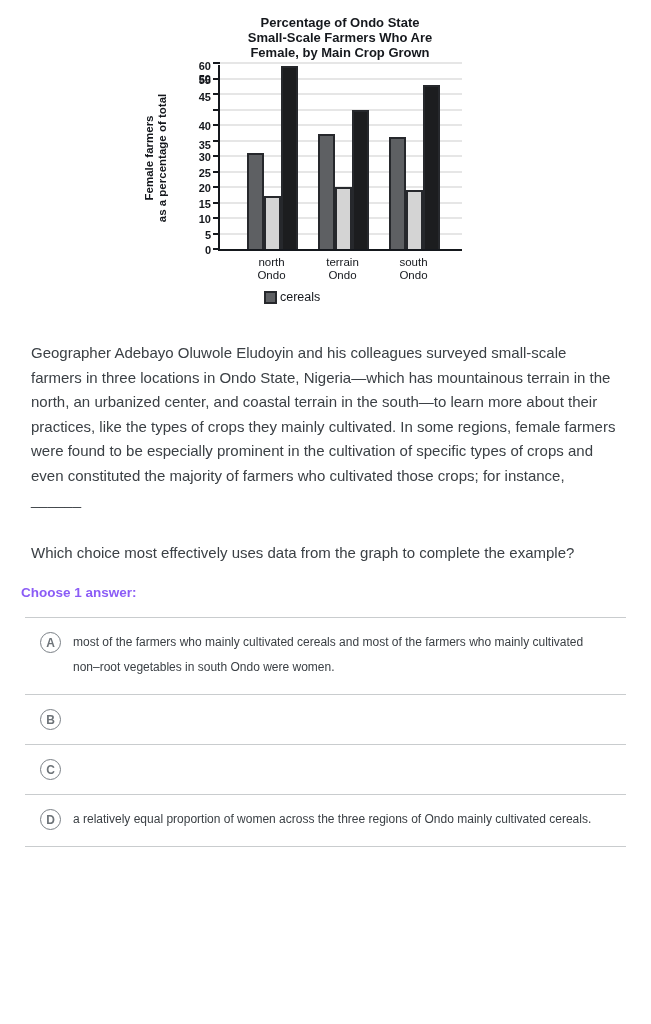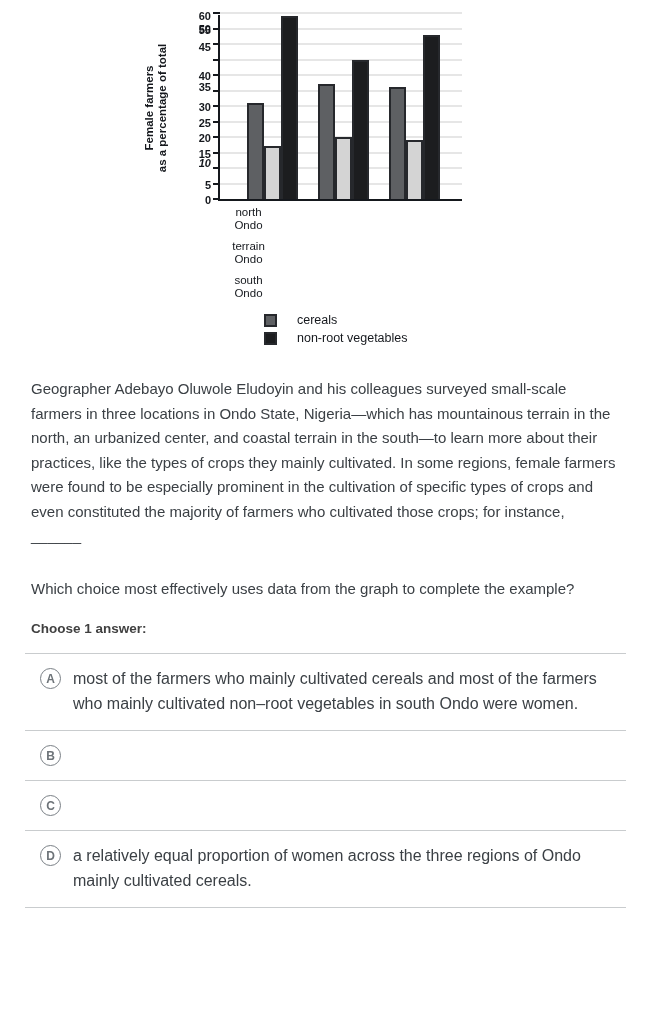--- a/index.html
+++ b/index.html
@@ -34,56 +34,59 @@
     color:#15181d; white-space:pre-line;
   }
   .bars {
     position:absolute; left:0; right:0; top:0; bottom:0; z-index:2;
     display:flex; align-items:flex-end; justify-content:center; gap:20px;
     padding-left:5px;
   }
   .bar-group { display:flex; align-items:flex-end; }
   .bar { width:17px; border:2px solid #26282c; border-bottom:none; }
   .cat-row {
-    display:flex; justify-content:center; gap:8px; padding-left:5px;
-    width:244px; margin-left:48px; margin-top:5px;flex-direction:column;
+    display:flex; justify-content:center; gap:20px; padding-left:5px;
+    width:244px; margin-left:48px; margin-top:5px;
   }
   .cat { width:51px; text-align:center; font-size:11.5px; line-height:13px; color:#15181d; white-space:pre-line; }
   .chart-xlabel {
     margin-left:48px; width:244px; text-align:center; margin-top:9px;
     font-size:12.5px; font-weight:bold; color:#15181d;
   }
   .legend { margin:9px 0 0 94px; }
-  .legend-row { display:flex; align-items:flex-end; gap:20px; height:18px; }
+  .legend-row { display:flex; align-items:flex-start; gap:3px; height:18px; }
   .swatch { width:13px; height:13px; border:2px solid #26282c; flex:0 0 auto; }
   .legend-label { font-size:12.5px; color:#15181d; line-height:13px; }
 
   
   .passage { margin:32px 33px 0 31px; font-size:15px; line-height:24.5px; color:#3b4045; }
   .question { margin:28px 33px 0 31px; font-size:15px; line-height:24.5px; color:#3b4045; }
-  .choose-label { margin:20px 33px 0 31px; font-size:13.5px; font-weight:bold; color:#404040; }
+  .choose-label { margin:20px 33px 0 21px; font-size:13.5px; font-weight:bold; color:#8b5cf6; }
 
   
   .choices { margin:17px 25px 0 25px; border-bottom:1.5px solid #c9ccce; }
   .choice-row {
     border-top:1.5px solid #c9ccce; display:flex; align-items:flex-start; gap:12px;
     padding:12px 0 14px 15px; cursor:pointer;
   }
   .choice-letter {
     width:21px; height:21px; border-radius:50%; border:1.5px solid #7a8086;
     color:#6d7378; font-size:12px; font-weight:bold;
     display:flex; align-items:center; justify-content:center;
     flex:0 0 auto; margin-top:2px;
   }
-  .choice-text { font-size:16px; line-height:25px; color:#3b4045; max-width:535px; }
+  .choice-text { font-size:12px; line-height:25px; color:#3b4045; max-width:535px; }
 </style>
 </head>
 <body>
 
 <div class="chart">
+  <div class="chart-title">Percentage of Ondo State
+Small-Scale Farmers Who Are
+Female, by Main Crop Grown</div>
 
   <div class="chart-wrap">
     <div class="ylabel">Female farmers
 as a percentage of total</div>
     <div class="plot">
       <div class="bars">
           <div class="bar-group">
             <div class="bar" style="height: 96.1px; background: rgb(94, 96, 99);"></div>
             <div class="bar" style="height: 52.7px; background: rgb(212, 212, 212);"></div>
             <div class="bar" style="height: 182.9px; background: rgb(28, 29, 31);"></div>
@@ -99,36 +102,36 @@
             <div class="bar" style="height: 164.3px; background: rgb(28, 29, 31);"></div>
           </div>
         </div>
     <div class="tick-mark" style="bottom: -1px;"></div>
         <span class="tick-label" style="bottom: -1px;">0</span>
         <div class="gridline" style="bottom: 14.5px;"></div>
         <div class="tick-mark" style="bottom: 14.5px;"></div>
         <span class="tick-label" style="bottom: 14.5px;">5</span>
         <div class="gridline" style="bottom: 30px;"></div>
         <div class="tick-mark" style="bottom: 30px;"></div>
-        <span class="tick-label" style="bottom: 36px; font-style: italic;">10</span>
+        <span class="tick-label" style="bottom: 30px;">10</span>
         <div class="gridline" style="bottom: 45.5px;"></div>
         <div class="tick-mark" style="bottom: 45.5px;"></div>
         <span class="tick-label" style="bottom: 45.5px;">15</span>
         <div class="gridline" style="bottom: 61px;"></div>
         <div class="tick-mark" style="bottom: 61px;"></div>
         <span class="tick-label" style="bottom: 61px;">20</span>
         <div class="gridline" style="bottom: 76.5px;"></div>
         <div class="tick-mark" style="bottom: 76.5px;"></div>
         <span class="tick-label" style="bottom: 76.5px;">25</span>
         <div class="gridline" style="bottom: 92px;"></div>
         <div class="tick-mark" style="bottom: 92px;"></div>
         <span class="tick-label" style="bottom: 92px;">30</span>
         <div class="gridline" style="bottom: 107.5px;"></div>
         <div class="tick-mark" style="bottom: 107.5px;"></div>
-        <span class="tick-label" style="bottom: 112px; text-align: center;">35</span>
+        <span class="tick-label" style="bottom: 104px; text-align: center;">35</span>
         <div class="gridline" style="bottom: 123px;"></div>
         <div class="tick-mark" style="bottom: 123px;"></div>
         <span class="tick-label" style="bottom: 123px;">40</span>
         <div class="gridline" style="bottom: 138.5px;"></div>
         <div class="tick-mark" style="bottom: 138.5px;"></div>
         <span class="tick-label" style="bottom: 152px;">45</span>
         <div class="gridline" style="bottom: 154px;"></div>
         <div class="tick-mark" style="bottom: 154px;"></div>
         <span class="tick-label" style="bottom: 170px;">50</span>
         <div class="gridline" style="bottom: 169.5px;"></div>
@@ -148,24 +151,20 @@
       <div class="cat">south
 Ondo</div>
     </div>
 
 
   <div class="legend">
       <div class="legend-row">
         <span class="swatch" style="background: rgb(94, 96, 99);"></span>
         <span class="legend-label">cereals</span>
       </div>
-      <div class="legend-row">
-        <span class="swatch" style="background: rgb(28, 29, 31);"></span>
-        <span class="legend-label">non-root vegetables</span>
-      </div>
     </div>
 </div>
 
 <p class="passage">Geographer Adebayo Oluwole Eludoyin and his colleagues surveyed small-scale farmers in three locations in Ondo State, Nigeria—which has mountainous terrain in the north, an urbanized center, and coastal terrain in the south—to learn more about their practices, like the types of crops they mainly cultivated. In some regions, female farmers were found to be especially prominent in the cultivation of specific types of crops and even constituted the majority of farmers who cultivated those crops; for instance, ______</p>
 
 <p class="question">Which choice most effectively uses data from the graph to complete the example?</p>
 
 <p class="choose-label">Choose 1 answer:</p>
 
 <div class="choices">

